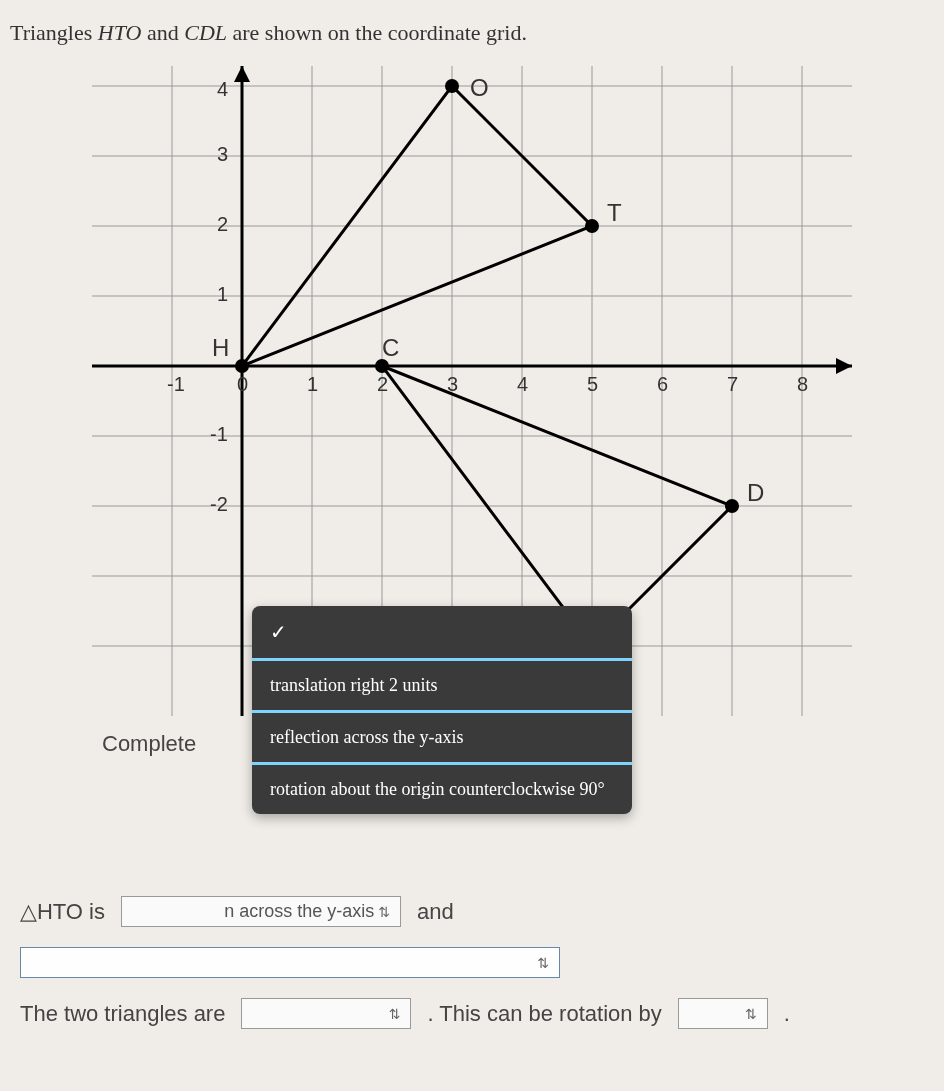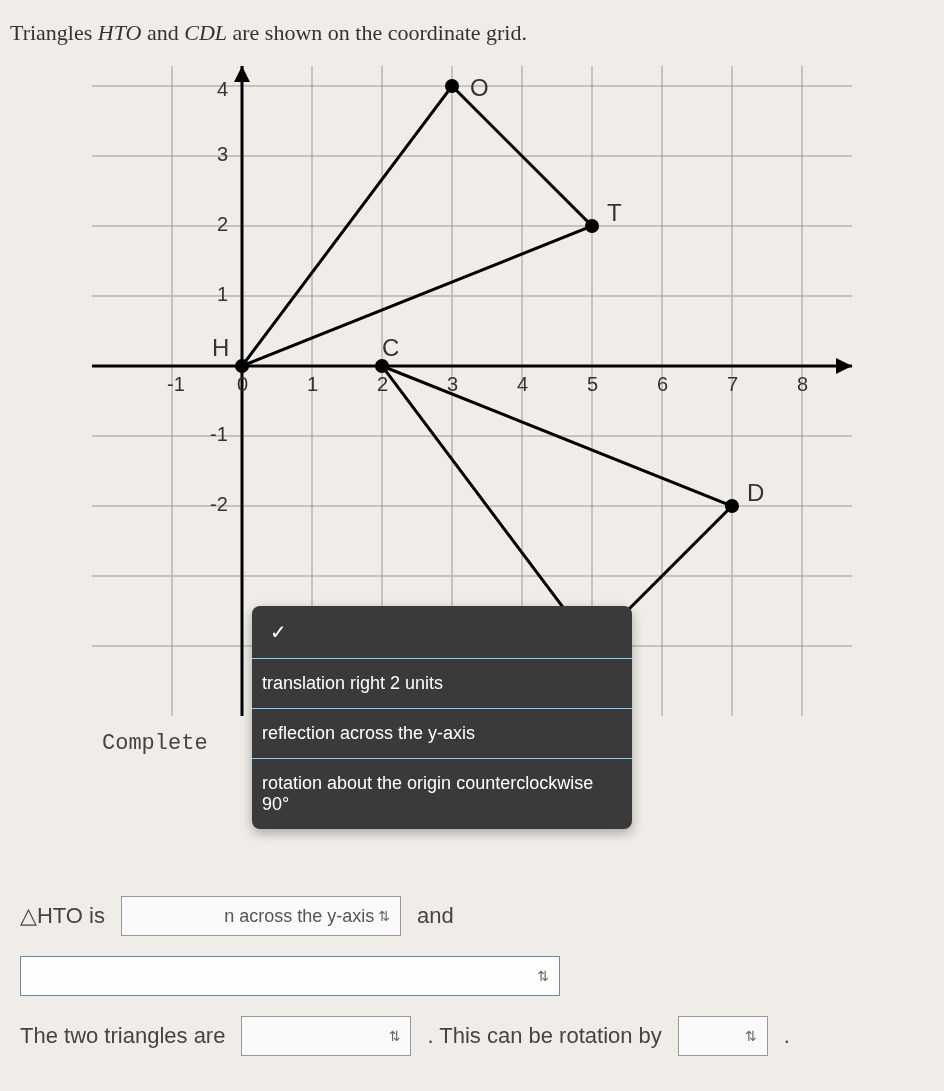--- a/index.html
+++ b/index.html
@@ -34,23 +34,24 @@
       background: #3a3a3a;
       border-radius: 8px;
       color: #fff;
       font-family: -apple-system, Helvetica, Arial, sans-serif;
       font-size: 18px;
       overflow: hidden;
       box-shadow: 0 4px 12px rgba(0,0,0,0.3);
       z-index: 10;
     }
     .dropdown-item {
-      padding: 14px 10px;
-      border-top: 1px solid #7dd3fc;
+      padding: 14px 18px;
+      border-top: 3px solid #7dd3fc;
       cursor: pointer;
+      font-family: Liberation Serif, serif;
     }
     .dropdown-item:first-child { border-top: none; }
     .check-row {
       padding: 14px 18px;
       color: #fff;
       font-size: 20px;
     }
     .answer-section {
       font-family: -apple-system, Helvetica, Arial, sans-serif;
       font-size: 22px;
@@ -64,38 +65,38 @@
       gap: 16px;
       flex-wrap: wrap;
       margin-bottom: 20px;
     }
     .select-box {
       display: inline-flex;
       align-items: center;
       justify-content: flex-end;
       border: 1px solid #999;
       background: #fafafa;
-      height: 40px;
+      height: 31px;
       padding: 0 10px;
       min-width: 60px;
       font-size: 18px;
       color: #555;
     }
     .select-box.wide { min-width: 540px; justify-content: space-between; background:#fefefe; border:1px solid #68a; }
     .select-box.med { min-width: 280px; }
     .select-caret {
       font-size: 14px;
       color: #666;
     }
     .partial-text { color:#555; }
     .complete-label {
       position: absolute;
       left: 10px;
       top: 665px;
-      font-family: Liberation Mono, monospace;
+      font-family: Liberation Sans, sans-serif;
       font-size: 22px;
       color: #444;
     }
   </style>
 </head>
 <body>
 
 <div class="question-text">
   <span>Triangles </span><span class="math-var">HTO</span><span> and </span><span class="math-var">CDL</span><span> are shown on the coordinate grid.</span>
 </div>

